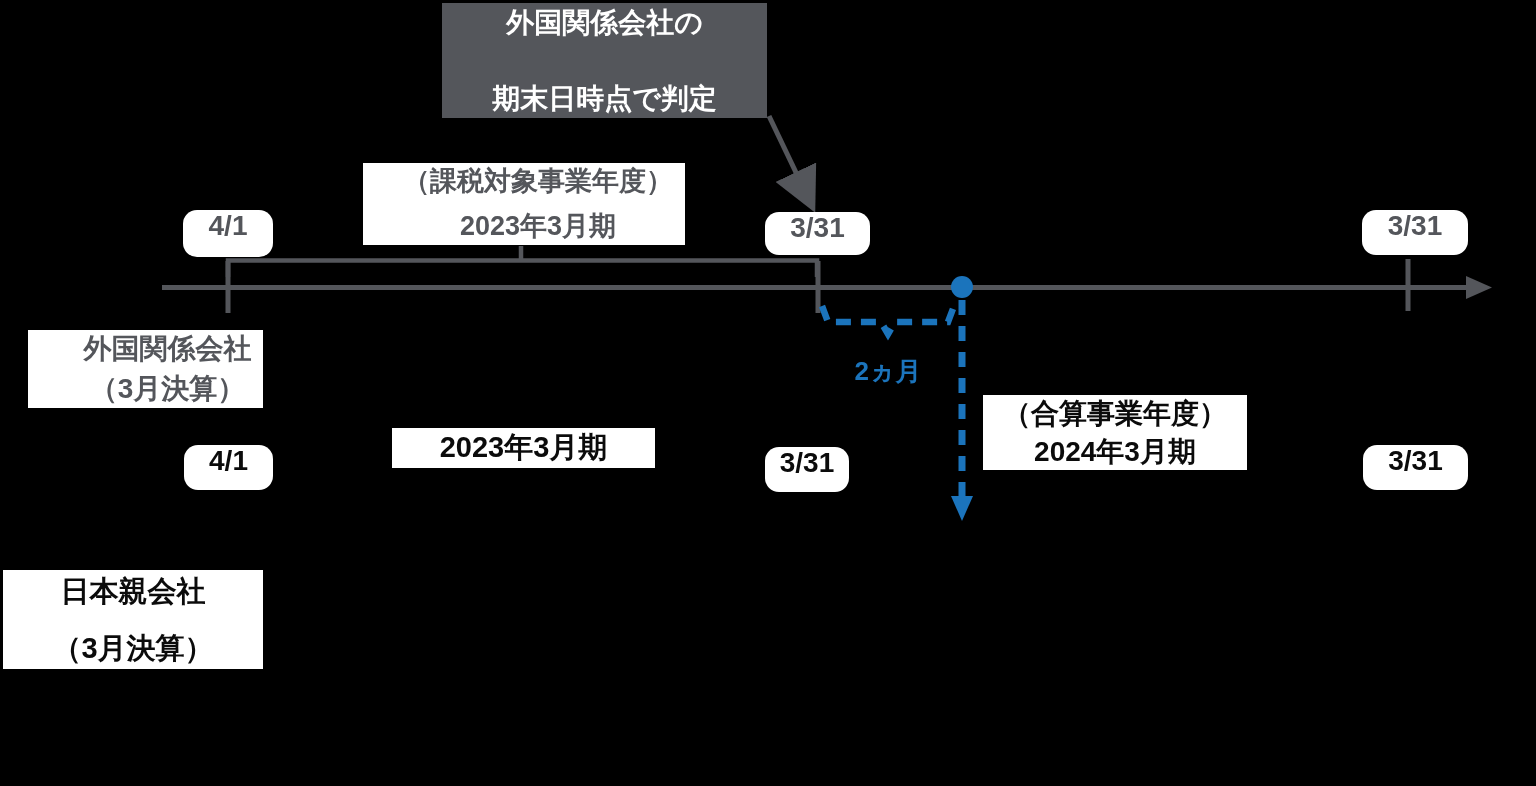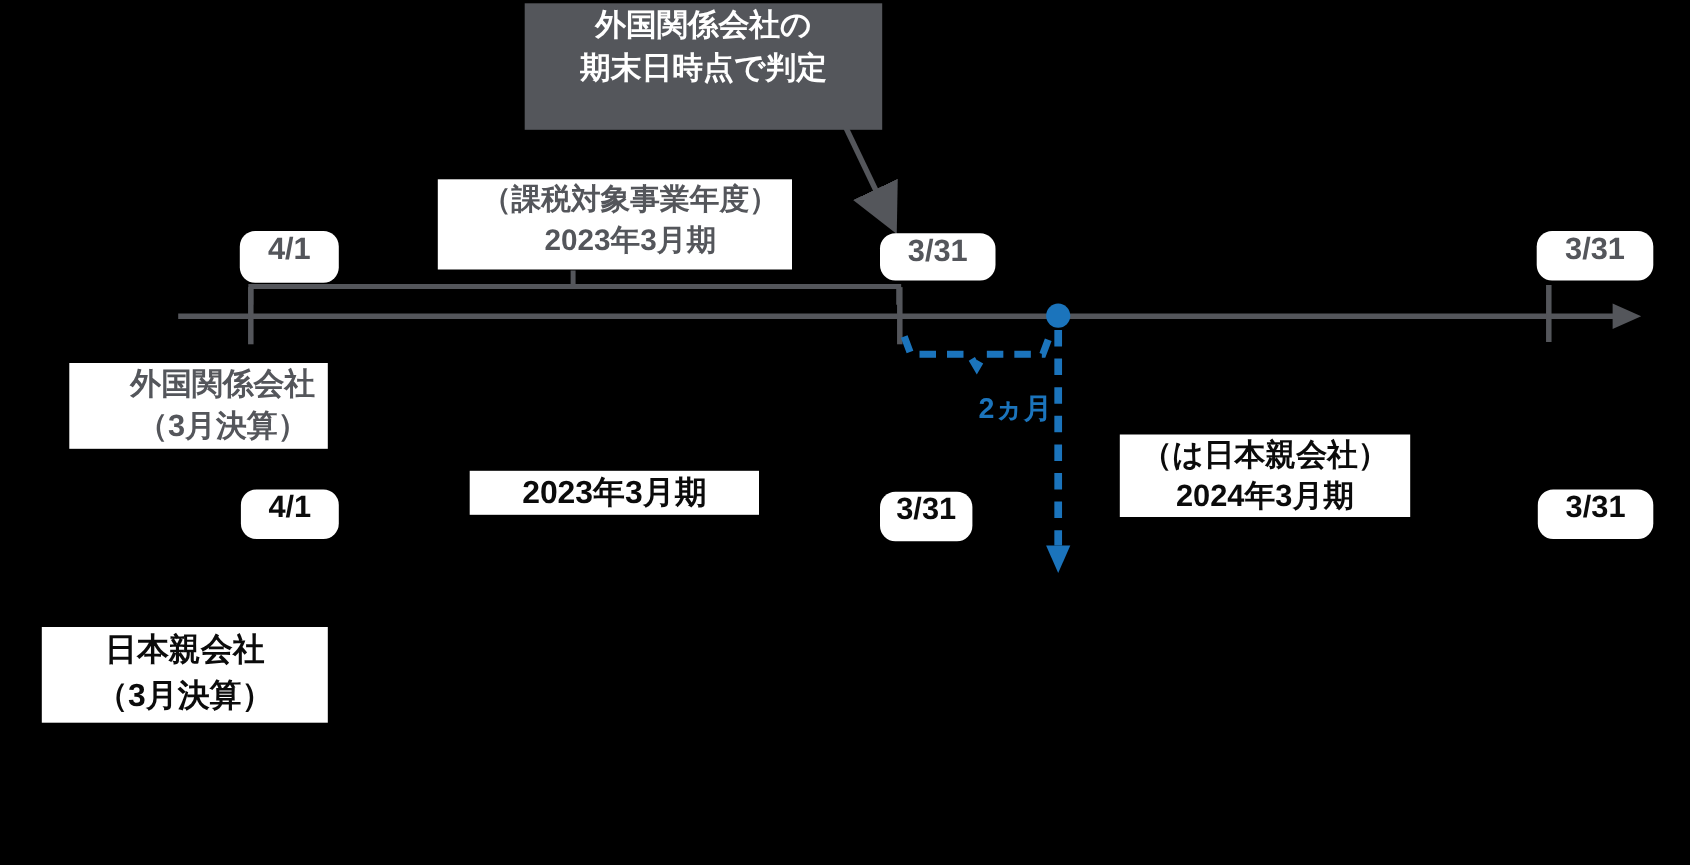--- a/index.html
+++ b/index.html
@@ -8,22 +8,22 @@
   html,body{margin:0;padding:0;background:var(--bg);}
   .stage{
     position:relative; width:1536px; height:786px; overflow:hidden;
     background:var(--bg);
     font-family:"Liberation Sans","DejaVu Sans",sans-serif;
     font-weight:bold;
   }
   .stage svg{position:absolute;left:0;top:0;}
   .abs{position:absolute; box-sizing:border-box;}
   .box{
-    display:flex; flex-direction:column; align-items:center; justify-content:flex-start;
-    text-align:center; background:var(--paper);margin-left:35px;
+    display:flex; flex-direction:column; align-items:center; justify-content:space-between;
+    text-align:center; background:var(--paper);
   }
   .callout{
     background:var(--gray); color:#FFFFFF; font-size:28px; line-height:39px;
   }
   .gray-t{color:var(--gray);} .black-t{color:var(--ink);}
   .blue-t{color:var(--blue);}
   .lbl{font-size:28px;border-radius:14px;}
   .two-line{font-size:27px; line-height:37px;}
   .note{
     font-size:29px; line-height:37px; text-align:center; color:#FFFFFF;
@@ -83,28 +83,28 @@
   <div class="abs box lbl gray-t" style="left:1362px; top:210px; width:106px; height:45px;">3/31</div>
 
   <div class="abs box two-line gray-t" style="left:28px; top:330px; width:235px; height:78px; font-size:28px; line-height:38px;padding-left:44px;">
     <div>外国関係会社</div>
     <div>（3月決算）</div>
   </div>
 
   <div class="abs box plain blue-t" style="left:843px; top:354px; width:90px; height:40px; font-size:26px;">2ヵ月</div>
 
   <div class="abs box two-line black-t" style="left:983px; top:395px; width:264px; height:75px; font-size:28px;">
-    <div>（は日本親会社）</div>
+    <div>（合算事業年度）</div>
     <div>2024年3月期</div>
   </div>
 
   <div class="abs box lbl black-t" style="left:184px; top:445px; width:89px; height:45px;">4/1</div>
   <div class="abs box black-t" style="left:392px; top:428px; width:263px; height:40px; font-size:29px;">2023年3月期</div>
   <div class="abs box lbl black-t" style="left:765px; top:447px; width:84px; height:45px;">3/31</div>
   <div class="abs box lbl black-t" style="left:1363px; top:445px; width:105px; height:45px;">3/31</div>
 
-  <div class="abs box black-t" style="left:3px; top:570px; width:260px; height:87px; font-size:29px; line-height:42px;">
+  <div class="abs box black-t" style="left:3px; top:570px; width:260px; height:99px; font-size:29px; line-height:42px;">
     <div>日本親会社</div>
     <div>（3月決算）</div>
   </div>
 
 
 </div>
 
 </body></html>

